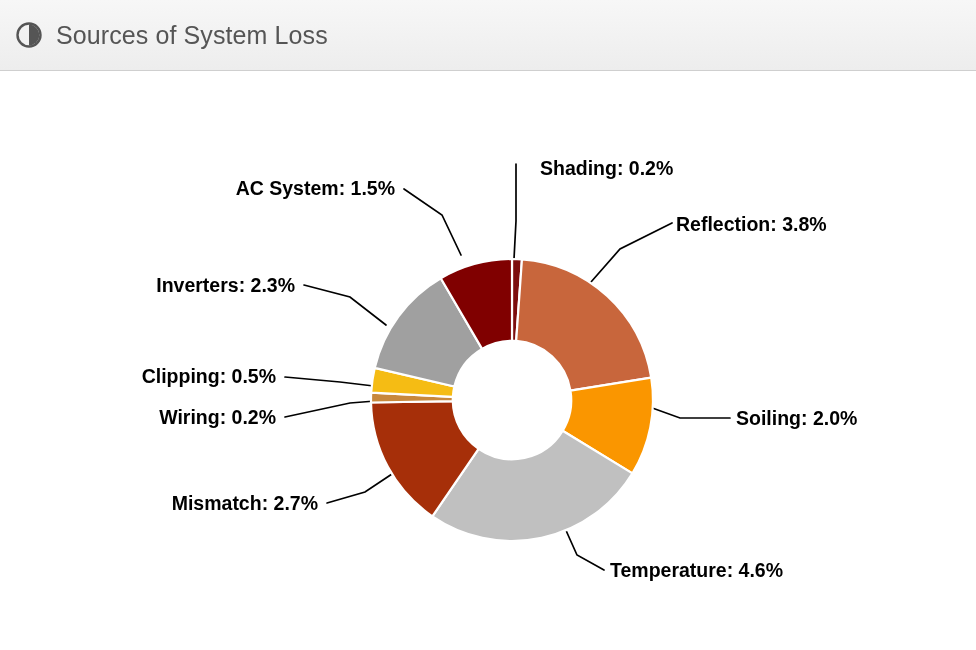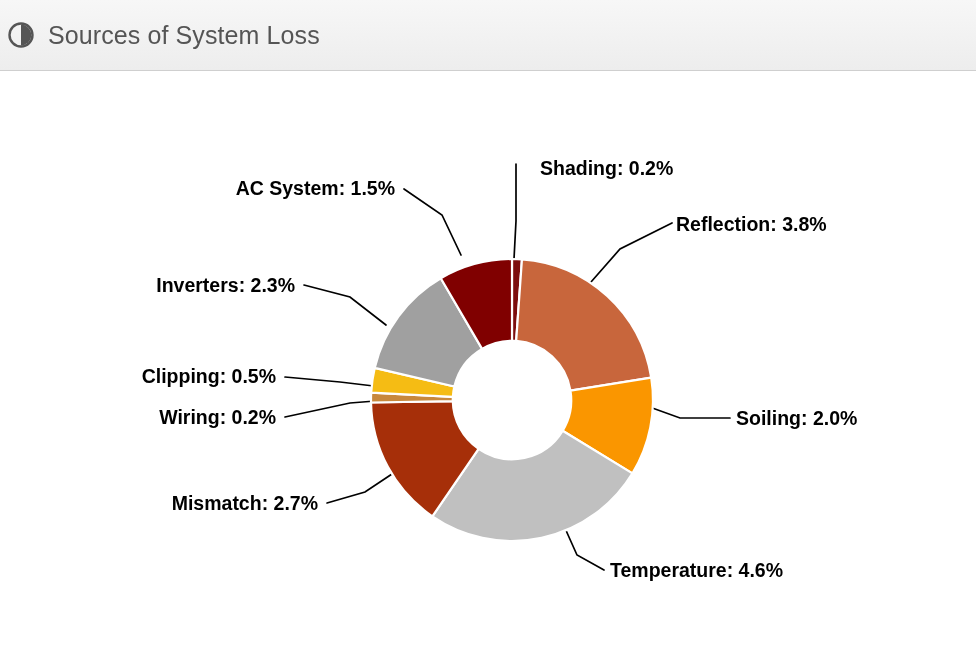--- a/index.html
+++ b/index.html
@@ -20,21 +20,21 @@
     position: absolute;
     left: 0;
     top: 0;
     width: 976px;
     height: 71px;
     box-sizing: border-box;
     background: linear-gradient(to bottom, #f7f7f7 0%, #ededed 100%);
     border-bottom: 1px solid #cfcfcf;
     display: flex;
     align-items: center;
-    padding-left: 8px;
+    padding-left: 16px;
   }
   #panel-header .hdr-icon {
     width: 26px;
     height: 26px;
     flex: 0 0 26px;
     margin-right: 14px;
     display: block;
   }
   #panel-header .hdr-title {
     font-size: 25px;

